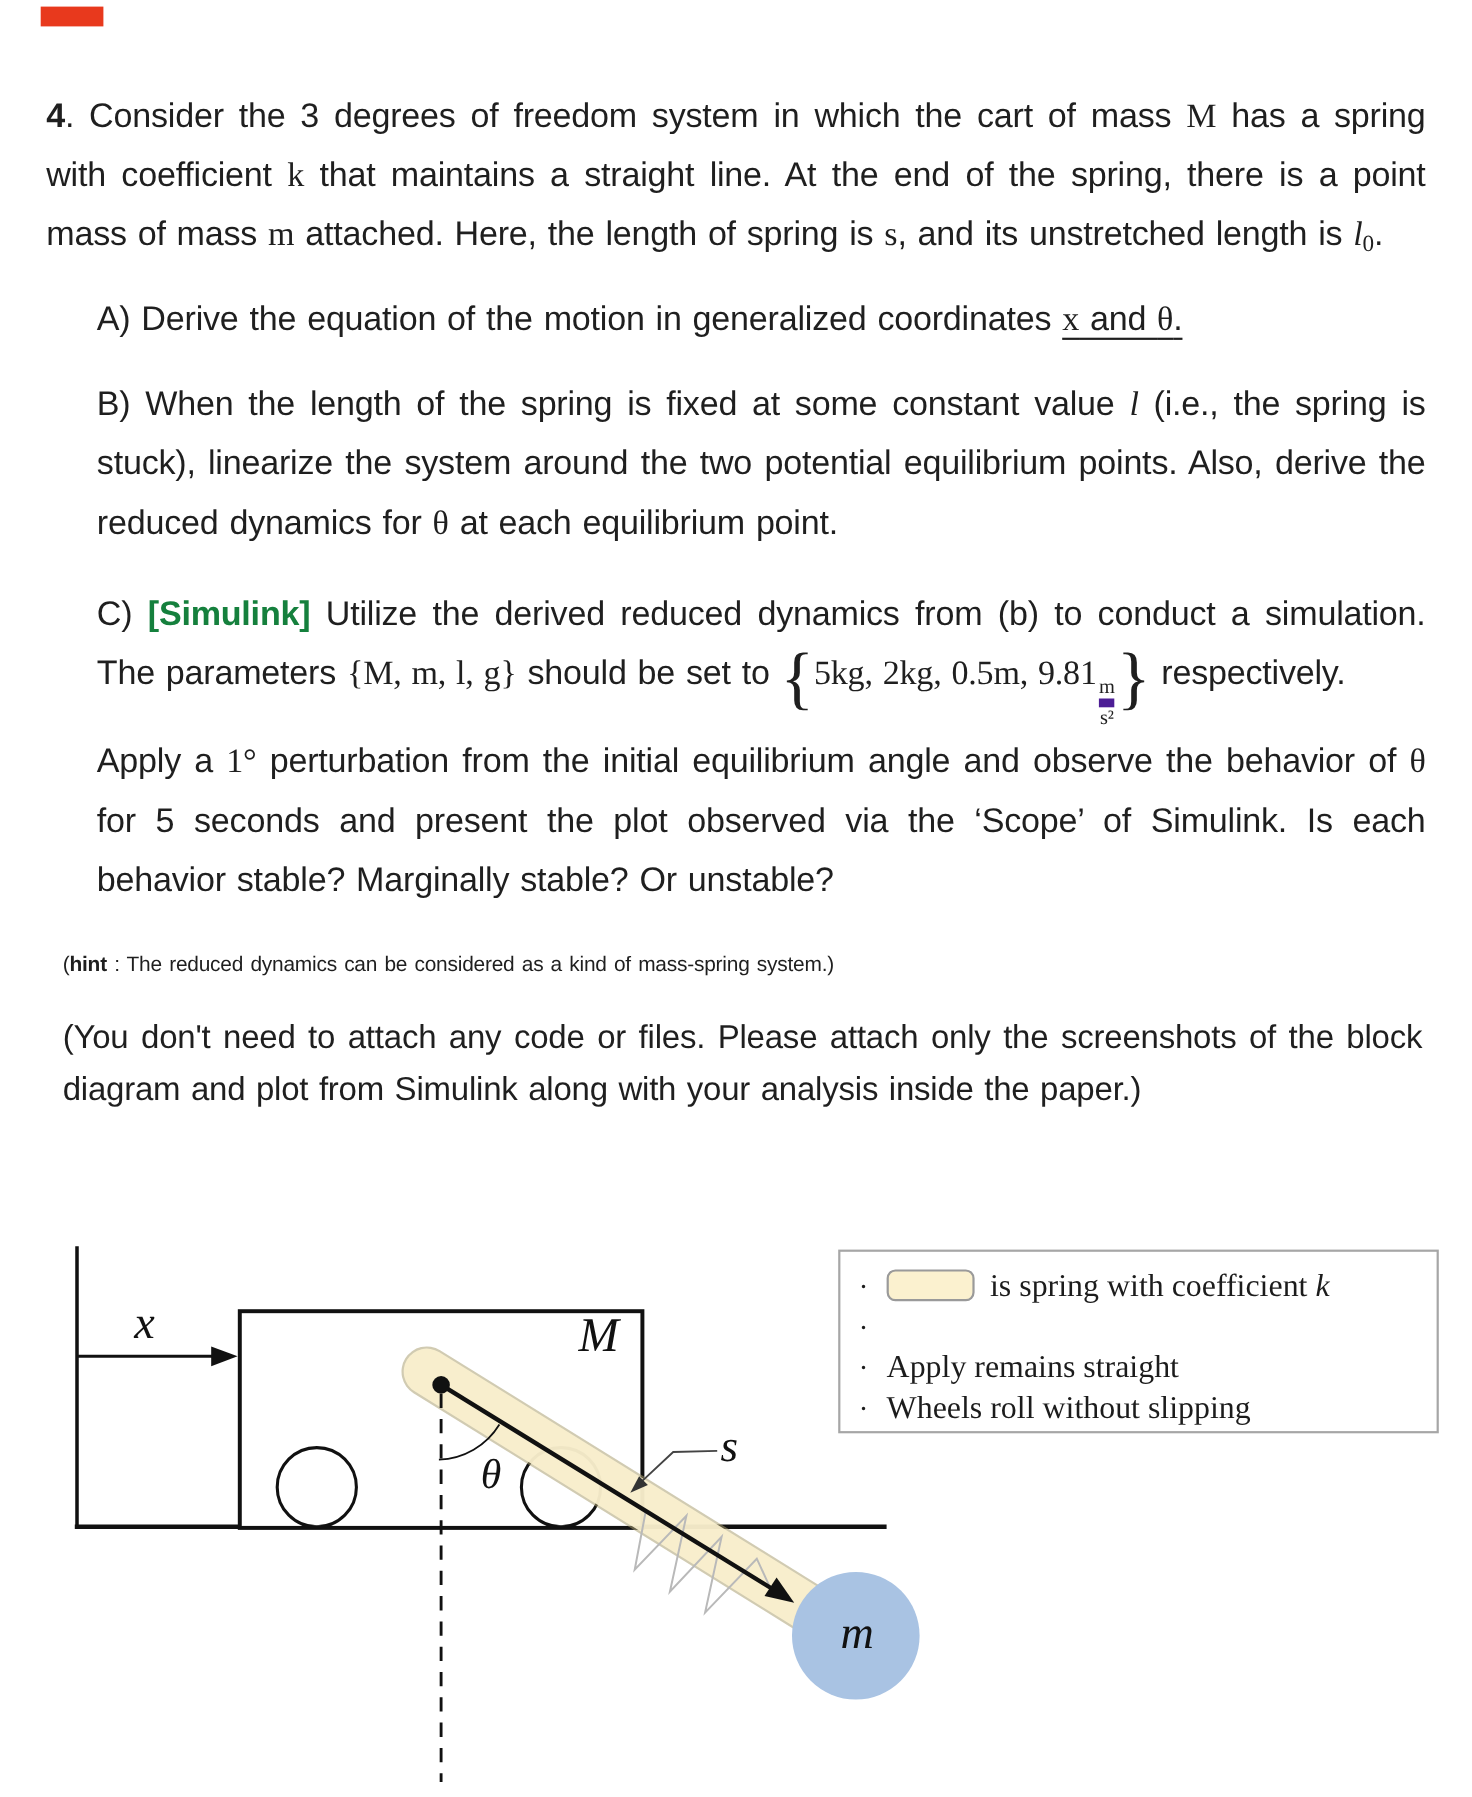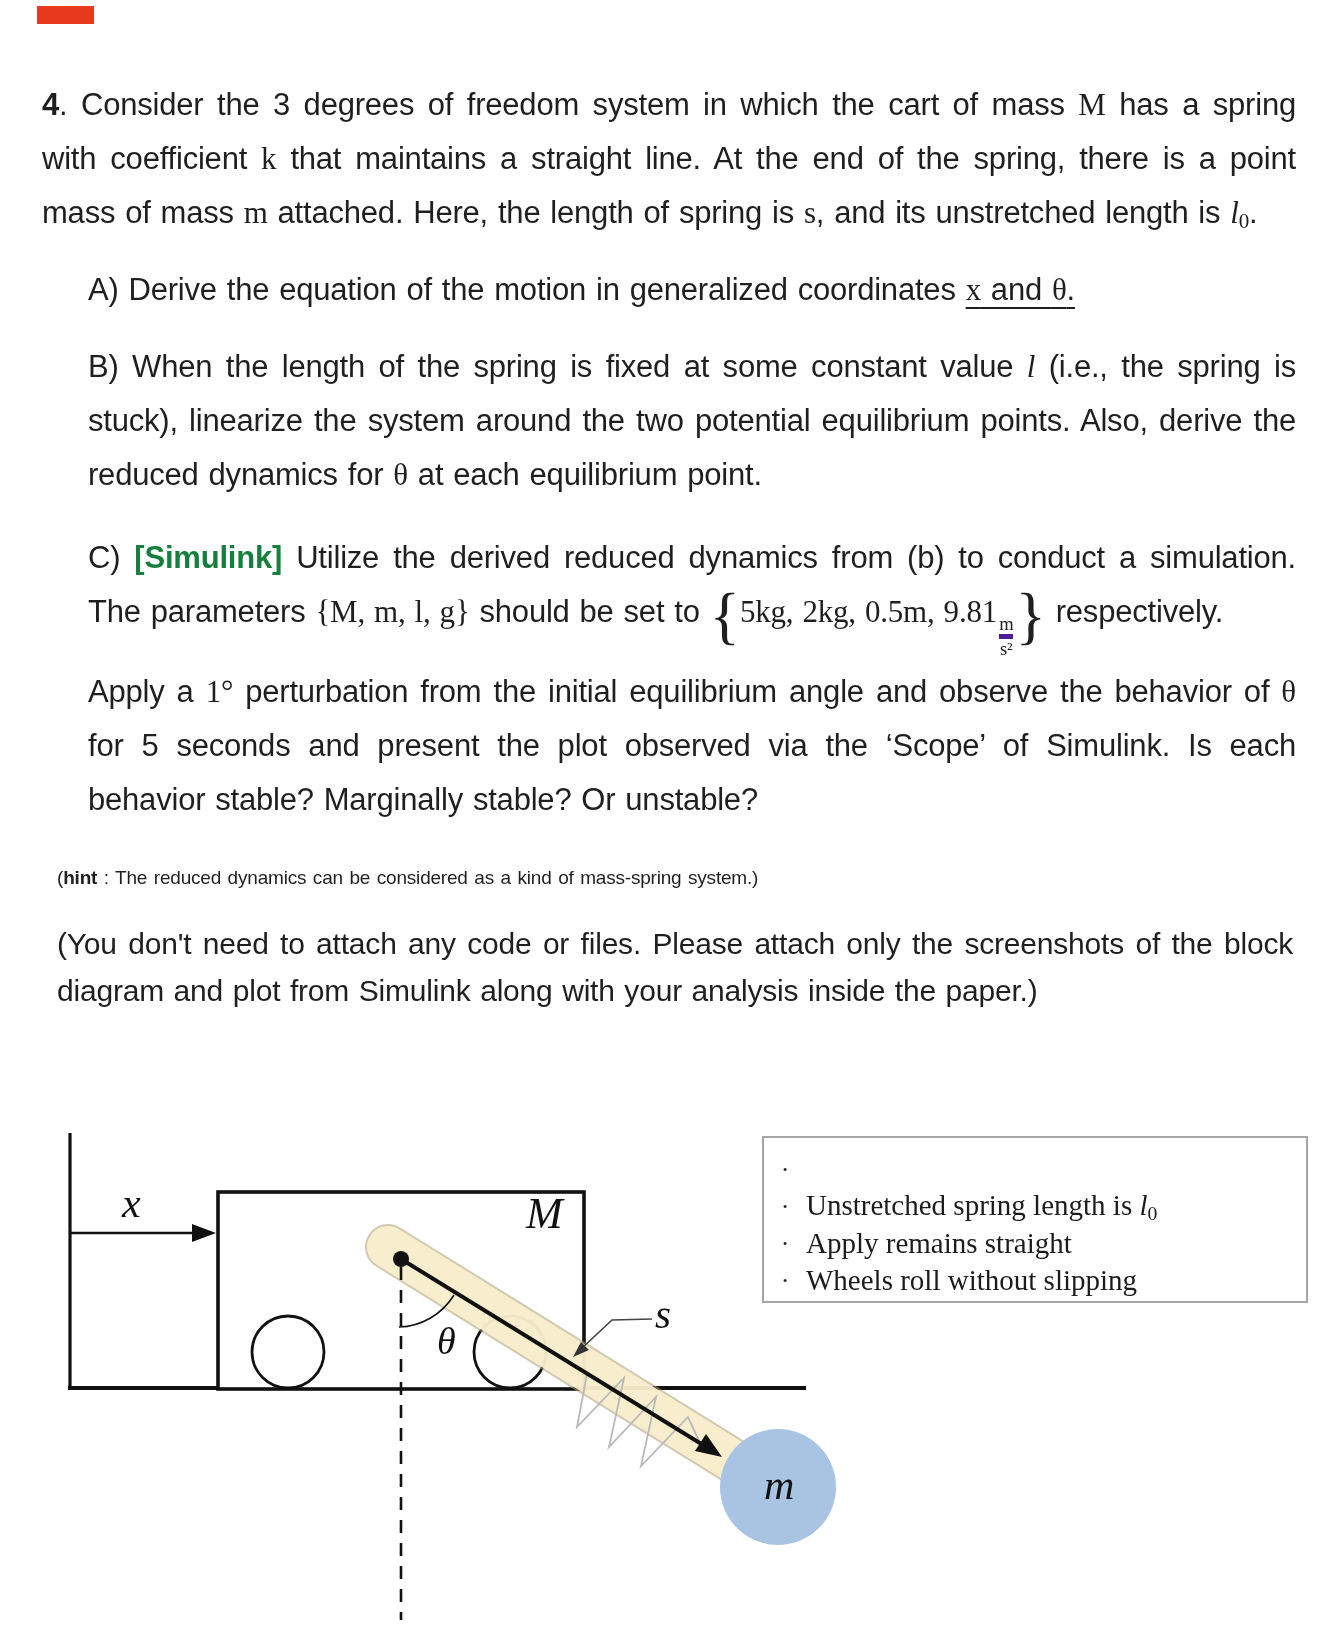--- a/index.html
+++ b/index.html
@@ -21,21 +21,21 @@
   .sg-m{font-family:"Liberation Serif",serif;}
   .sg-mi{font-family:"Liberation Serif",serif;font-style:italic;}
   .sg-it{font-style:italic;}
   .sg-msub{font-family:"Liberation Serif",serif;vertical-align:-0.25em;font-size:0.68em;}
   .sg-sub{vertical-align:-0.25em;font-size:0.68em;}
   .sg-u{text-decoration:underline;text-decoration-thickness:2px;text-underline-offset:7px;}
   .sg-bigbrace{font-family:"Liberation Serif",serif;font-size:2.05em;font-weight:400;
                vertical-align:-0.24em;line-height:0;}
   .frac{display:inline-flex;flex-direction:column;align-items:center;vertical-align:-0.45em;
         line-height:1.08;font-size:0.60em;font-family:"Liberation Serif",serif;margin:0 2px;}
-  .frac .fr-d{border-top:5px solid #4c1d95;padding:0 1px;}
+  .frac .fr-d{border-top:8px solid #4c1d95;padding:0 1px;}
   .sg-swatch{display:inline-block;width:76px;height:25px;border:2px solid #9a9a9a;
              border-radius:8px;vertical-align:-5px;margin-right:14px;}
 
   
   #marker{position:absolute;left:37px;top:6px;width:57px;height:18px;}
 
   
   #figure-svg{position:absolute;left:0;top:1074px;}
   .fig-label{position:absolute;font-family:"Liberation Serif",serif;font-style:italic;
              color:#111;line-height:1;}
@@ -112,24 +112,24 @@
 
   <span id="lbl-x" class="fig-label">x</span>
   <span id="lbl-M" class="fig-label">M</span>
   <span id="lbl-theta" class="fig-label">θ</span>
   <span id="lbl-s" class="fig-label">s</span>
   <span id="lbl-m" class="fig-label">m</span>
 
   <div id="legend" style="border-color: rgb(166, 166, 166);">
     <div class="legend-row">
       <span class="legend-bullet">·</span>
+      <span><span class="sg-swatch" style="background: rgb(251, 241, 207);"></span><span>is spring with coefficient </span><span class="sg-it">k</span></span>
     </div>
     <div class="legend-row">
       <span class="legend-bullet">·</span>
-      <span><span>Unstretched spring length is </span><span class="sg-it">l</span><span class="sg-sub">0</span></span>
     </div>
     <div class="legend-row">
       <span class="legend-bullet">·</span>
       <span><span>Apply remains straight</span></span>
     </div>
     <div class="legend-row">
       <span class="legend-bullet">·</span>
       <span><span>Wheels roll without slipping</span></span>
     </div>
   </div>

